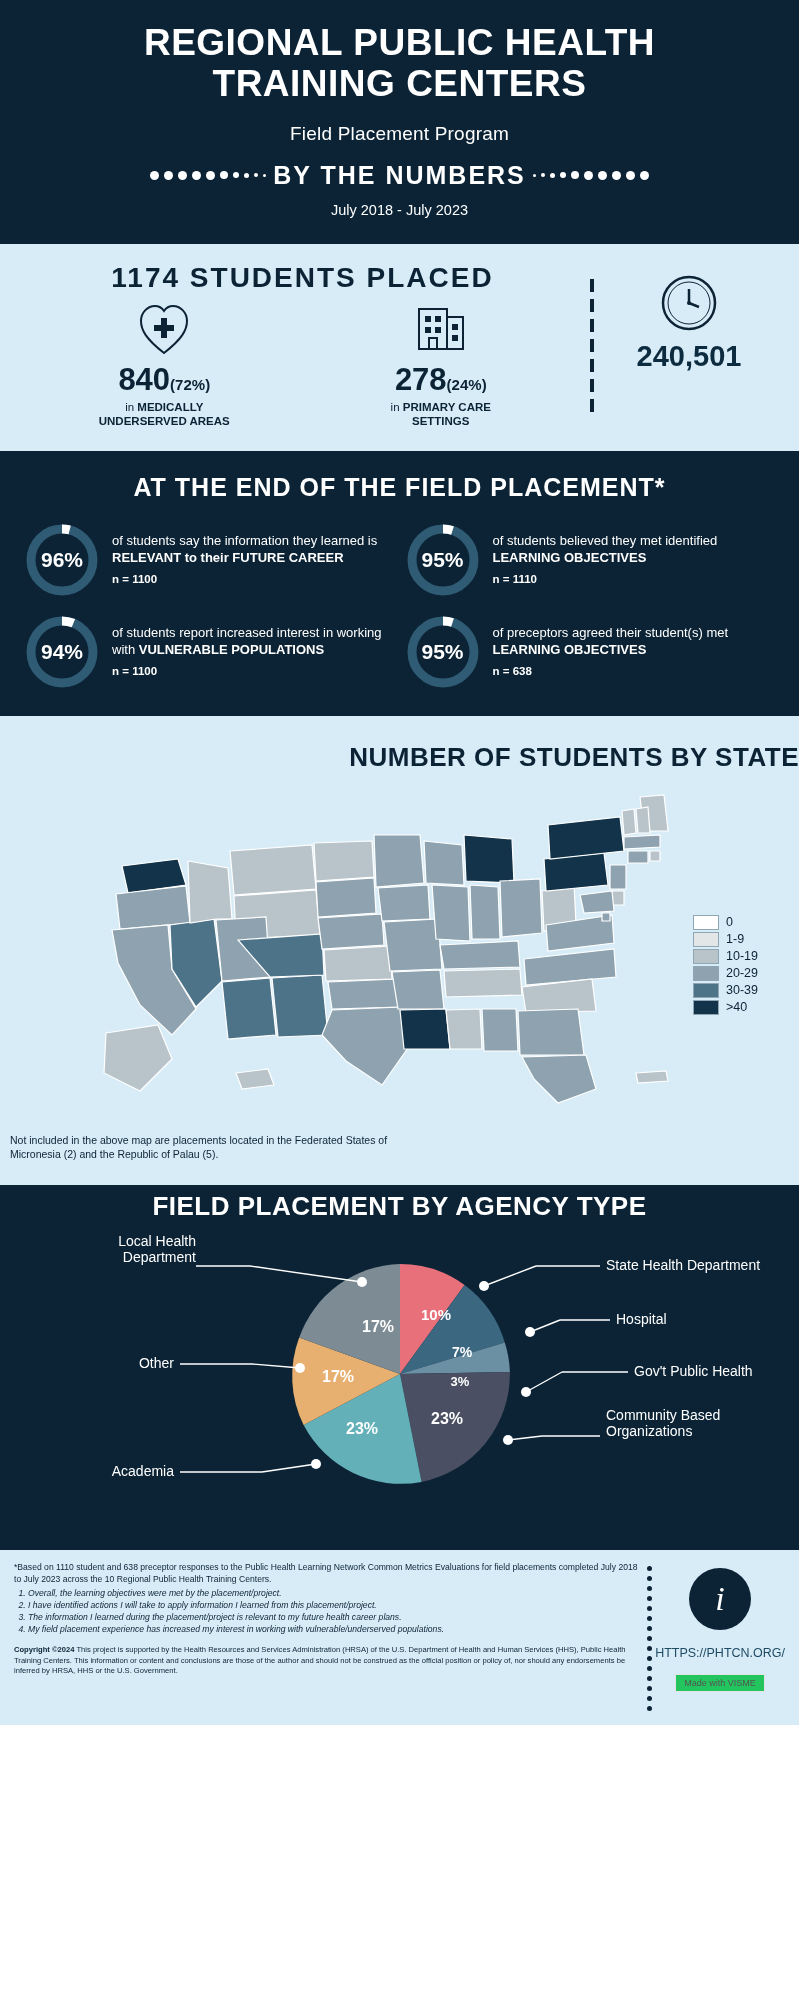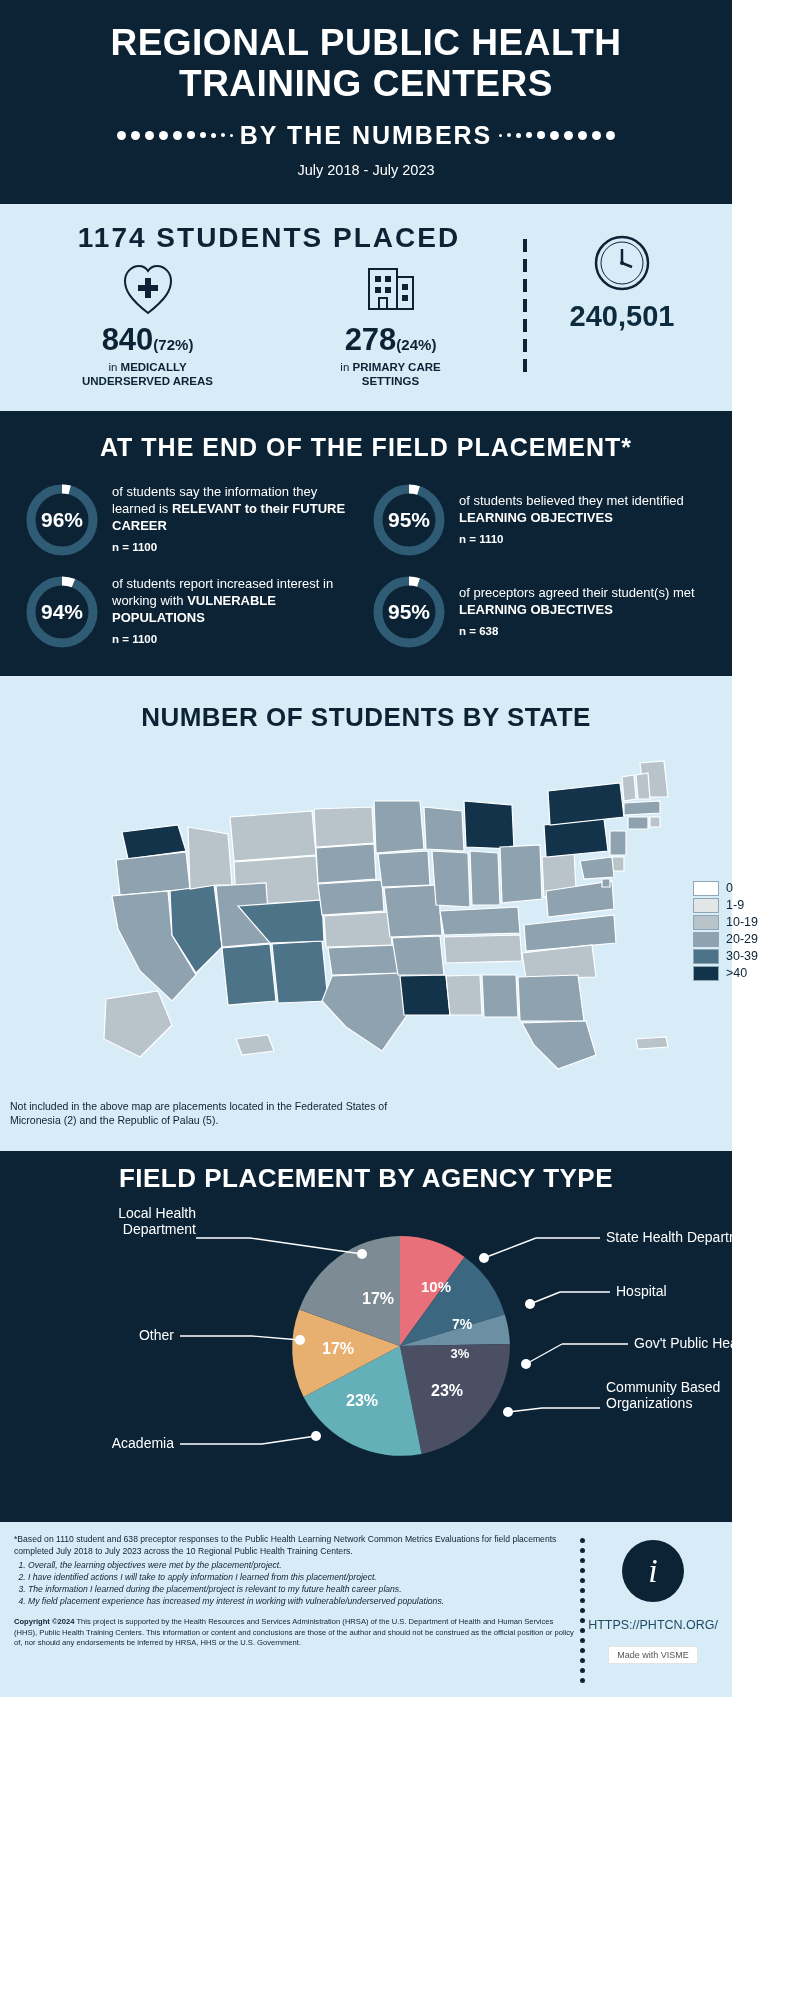--- a/index.html
+++ b/index.html
@@ -3,21 +3,21 @@
 <meta charset="utf-8">
 <style>
   * { box-sizing: border-box; margin: 0; padding: 0; }
   body {
     width: 800px;
     font-family: "Liberation Sans", sans-serif;
     background: #ffffff;
     color: #0d2b3e;
     -webkit-font-smoothing: antialiased;
   }
-  .page { width: 732px; position: relative; border-radius: 16px; }
+  .page { width: 799px; position: relative; border-radius: 16px; }
 
   
   .hero {
     background: #0b2335;
     color: #ffffff;
     padding: 22px 40px 26px;
     text-align: center;
   }
   .hero h1 {
     font-size: 37px;
@@ -92,38 +92,38 @@
     position: absolute; inset: 0; display:flex; align-items:center; justify-content:center;
     font-size: 21px; font-weight: bold; color:#ffffff;
   }
   .donut-text { font-size: 13px; line-height: 1.3; }
   .donut-text b { font-weight: bold; }
   .donut-text .n { display:block; font-size: 11.5px; font-weight: bold; margin-top: 5px; }
 
   
   .mapsec { background: #d7ecf7; padding: 26px 0 10px; }
   .mapsec h2 {
-    text-align:center; font-size: 26px; font-weight: bold; letter-spacing: .5px;
-    color:#0b2335; margin-bottom: 6px;
+    text-align:right; font-size: 26px; font-weight: bold; letter-spacing: .5px;
+    color:#0b2335; 
   }
   .map-wrap { position: relative; width: 800px; height: 360px; }
   .map-wrap svg { display:block; }
   .legend {
     position: absolute; right: 42px; top: 142px;
     font-size: 12.5px; color:#0b2335;
   }
   .legend .row { display:flex; align-items:center; gap: 7px; margin-bottom: 2px; }
   .legend .sw { width: 26px; height: 15px; border: 1px solid #8fa6b4; }
   .map-note {
     font-size: 10.5px; line-height: 1.35; color:#0b2335;
     padding: 0 0 14px 10px; max-width: 420px;
   }
 
   
-  .piesec { background: #0b2335; color: #fff; padding: 12px 0 26px; }
+  .piesec { background: #0b2335; color: #fff; padding: 6px 0 26px; }
   .piesec h2 {
     text-align:center; font-size: 26px; font-weight: bold; letter-spacing: .5px;
     margin-bottom: 2px;
   }
   .pie-wrap { position: relative; width: 800px; height: 300px; }
   .pie-wrap svg { display:block; }
 
   
   .footer { background:#d7ecf7; display:flex; padding: 12px 14px 10px; color:#0b2335; }
   .footer-left { flex: 1 1 auto; }
@@ -138,35 +138,36 @@
   }
   .footer-dots .dd { width:5px; height:5px; border-radius:50%; background:#0b2335; }
   .footer-right { width: 230px; text-align:center; padding-top: 6px; }
   .info-circle {
     width: 62px; height: 62px; border-radius: 50%; background:#0b2335;
     color:#fff; margin: 0 auto; display:flex; align-items:center; justify-content:center;
     font-family: "Liberation Serif", serif; font-style: italic; font-size: 34px;
   }
   .url { font-size: 12.5px; margin-top: 16px; color:#1f4a63; }
   .made {
-    font-size: 9px; background:#ffffff; color:#555;
+    font-size: 9px; background:#22c55e; color:#555;
     display:inline-block; padding: 3px 8px; margin-top: 14px;
     border: 1px solid #e3e3e3;
   }
 </style>
 </head>
 <body>
 
 <div class="page">
 
   <section class="hero">
     <h1>
       <span>REGIONAL PUBLIC HEALTH</span><br>
       <span>TRAINING CENTERS</span>
     </h1>
+    <div class="sub1">Field Placement Program</div>
     <div class="bythenumbers-row">
       <span class="dots">
         <span class="d" style="width:9px;height:9px"></span>
         <span class="d" style="width:9px;height:9px"></span>
         <span class="d" style="width:9px;height:9px"></span>
         <span class="d" style="width:9px;height:9px"></span>
         <span class="d" style="width:9px;height:9px"></span>
         <span class="d" style="width:8px;height:8px"></span>
         <span class="d" style="width:6px;height:6px"></span>
         <span class="d" style="width:5px;height:5px"></span>

